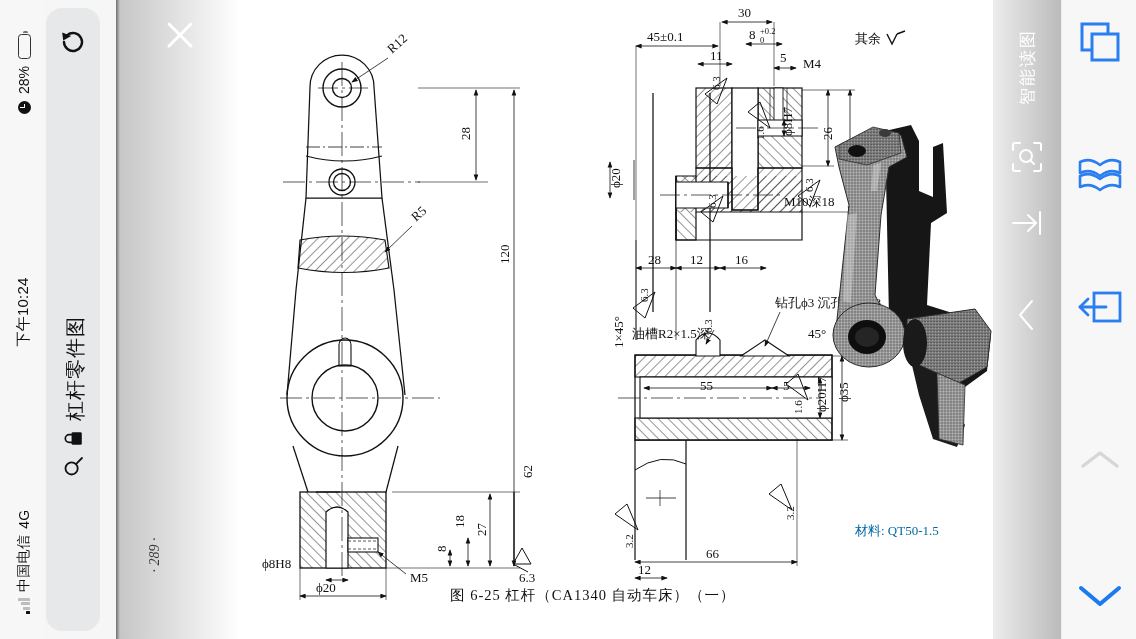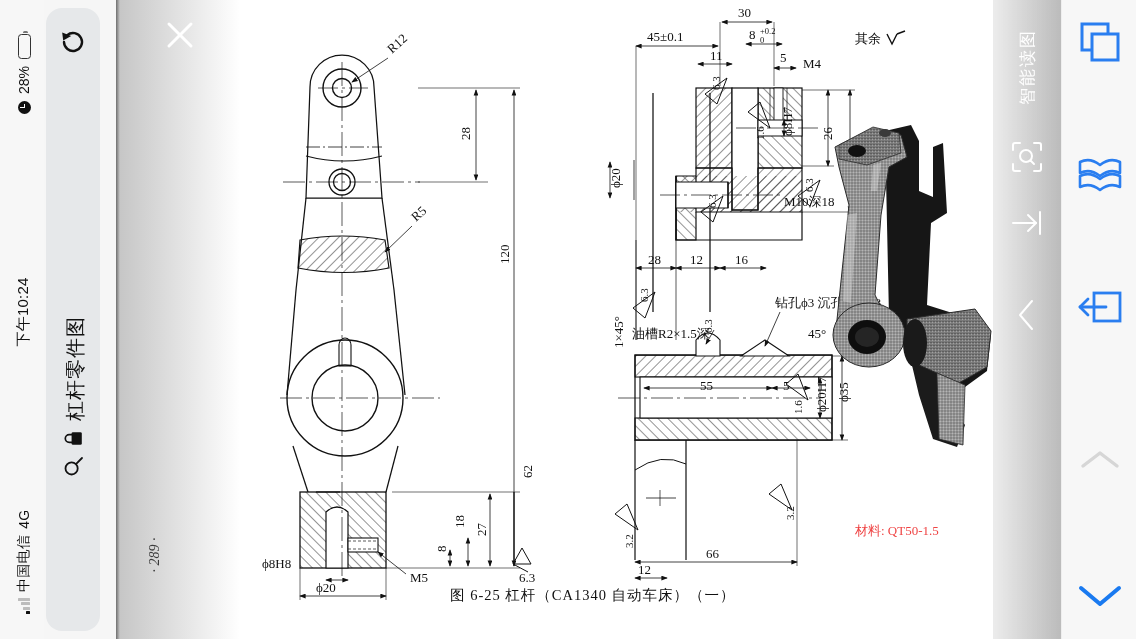--- a/index.html
+++ b/index.html
@@ -101,21 +101,21 @@
   .cap {
     position:absolute; left:330px; top:586px; width:360px;
     font-size:14.5px; color:#111; letter-spacing:1px;
     font-family:"Liberation Serif", serif;
   }
   .qiyu {
     position:absolute; left:735px; top:30px; font-size:13px; color:#111;
     display:flex; align-items:center; gap:4px;
   }
   .material {
-    position:absolute; left:735px; top:522px; font-size:13px; color:#ef4444;
+    position:absolute; left:735px; top:522px; font-size:13px; color:#0369a1;
     font-family:"Liberation Serif", serif;
     text-align:center;
   }
   .photo {
     position:absolute; left:695px; top:95px; width:190px; height:410px;
   }
 
   
   .smart-panel {
     position:absolute; left:993px; top:0; width:68px; height:639px;

